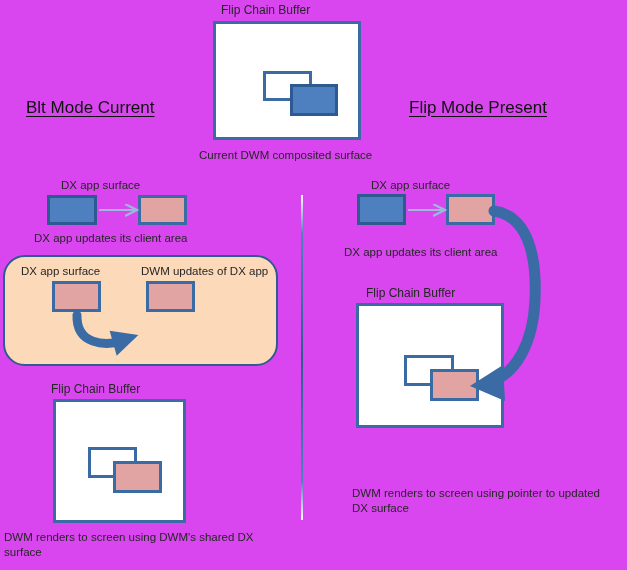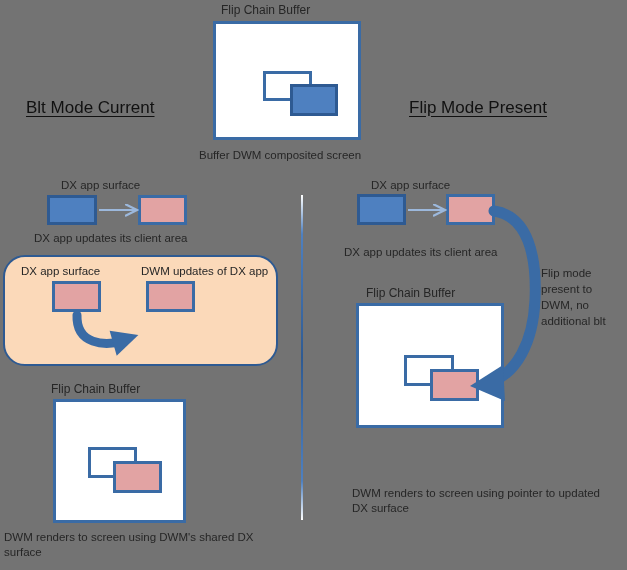--- a/index.html
+++ b/index.html
@@ -4,21 +4,21 @@
 <style>
   html, body {
     margin: 0;
     padding: 0;
     background: #ffffff;
   }
   #canvas {
     position: relative;
     width: 627px;
     height: 570px;
-    background: #737373;
+    background: #d946ef;
     font-family: "Liberation Sans", sans-serif;
     color: #1a1a1a;
     overflow: hidden;
   }
   .lbl {
     position: absolute;
     font-size: 11.5px;
     line-height: 15px;
     color: #262626;
     white-space: pre-line;
@@ -82,21 +82,21 @@
 <div id="canvas">
 
   <div class="lbl" style="left:221px; top:3px; font-size:12px;">Flip Chain Buffer</div>
 
   <div class="buffer" style="left:213px; top:21px; width:148px; height:119px;"></div>
 
   <div class="win-empty" style="left:263px; top:71px; width:49px; height:30px;"></div>
 
   <div class="surf-blue" style="left:290px; top:84px; width:48px; height:32px;"></div>
 
-  <div class="lbl" style="left:199px; top:148px; font-size:11.5px;">Buffer DWM composited screen</div>
+  <div class="lbl" style="left:199px; top:148px; font-size:11.5px;">Current DWM composited surface</div>
 
   <div class="heading" style="left:26px; top:98px;">Blt Mode Current</div>
 
   <div class="heading" style="left:409px; top:98px;">Flip Mode Present</div>
 
   <div class="divider" style="left:301px; top:195px; height:325px;"></div>
 
   <div class="lbl" style="left:61px; top:178px;">DX app surface</div>
 
   <div class="surf-blue" style="left:47px; top:195px; width:50px; height:30px;"></div>
@@ -127,21 +127,20 @@
   <div class="lbl" style="left:4px; top:530px; width:270px;">DWM renders to screen using DWM's shared DX surface</div>
 
   <div class="lbl" style="left:371px; top:178px;">DX app surface</div>
 
   <div class="surf-blue" style="left:357px; top:194px; width:49px; height:31px;"></div>
 
   <div class="surf-pink" style="left:446px; top:194px; width:49px; height:31px;"></div>
 
   <div class="lbl" style="left:344px; top:245px;">DX app updates its client area</div>
 
-  <div class="lbl" style="left:541px; top:265px; width:86px; line-height:16px;">Flip mode present to DWM, no additional blt</div>
 
   <div class="lbl" style="left:366px; top:286px; font-size:12px;">Flip Chain Buffer</div>
 
   <div class="buffer" style="left:356px; top:303px; width:148px; height:125px;"></div>
 
   <div class="win-empty" style="left:404px; top:355px; width:50px; height:31px;"></div>
 
   <div class="surf-pink" style="left:430px; top:369px; width:49px; height:32px;"></div>
 
   <div class="lbl" style="left:352px; top:440px; width:260px;margin-top:46px;">DWM renders to screen using pointer to updated DX surface</div>

